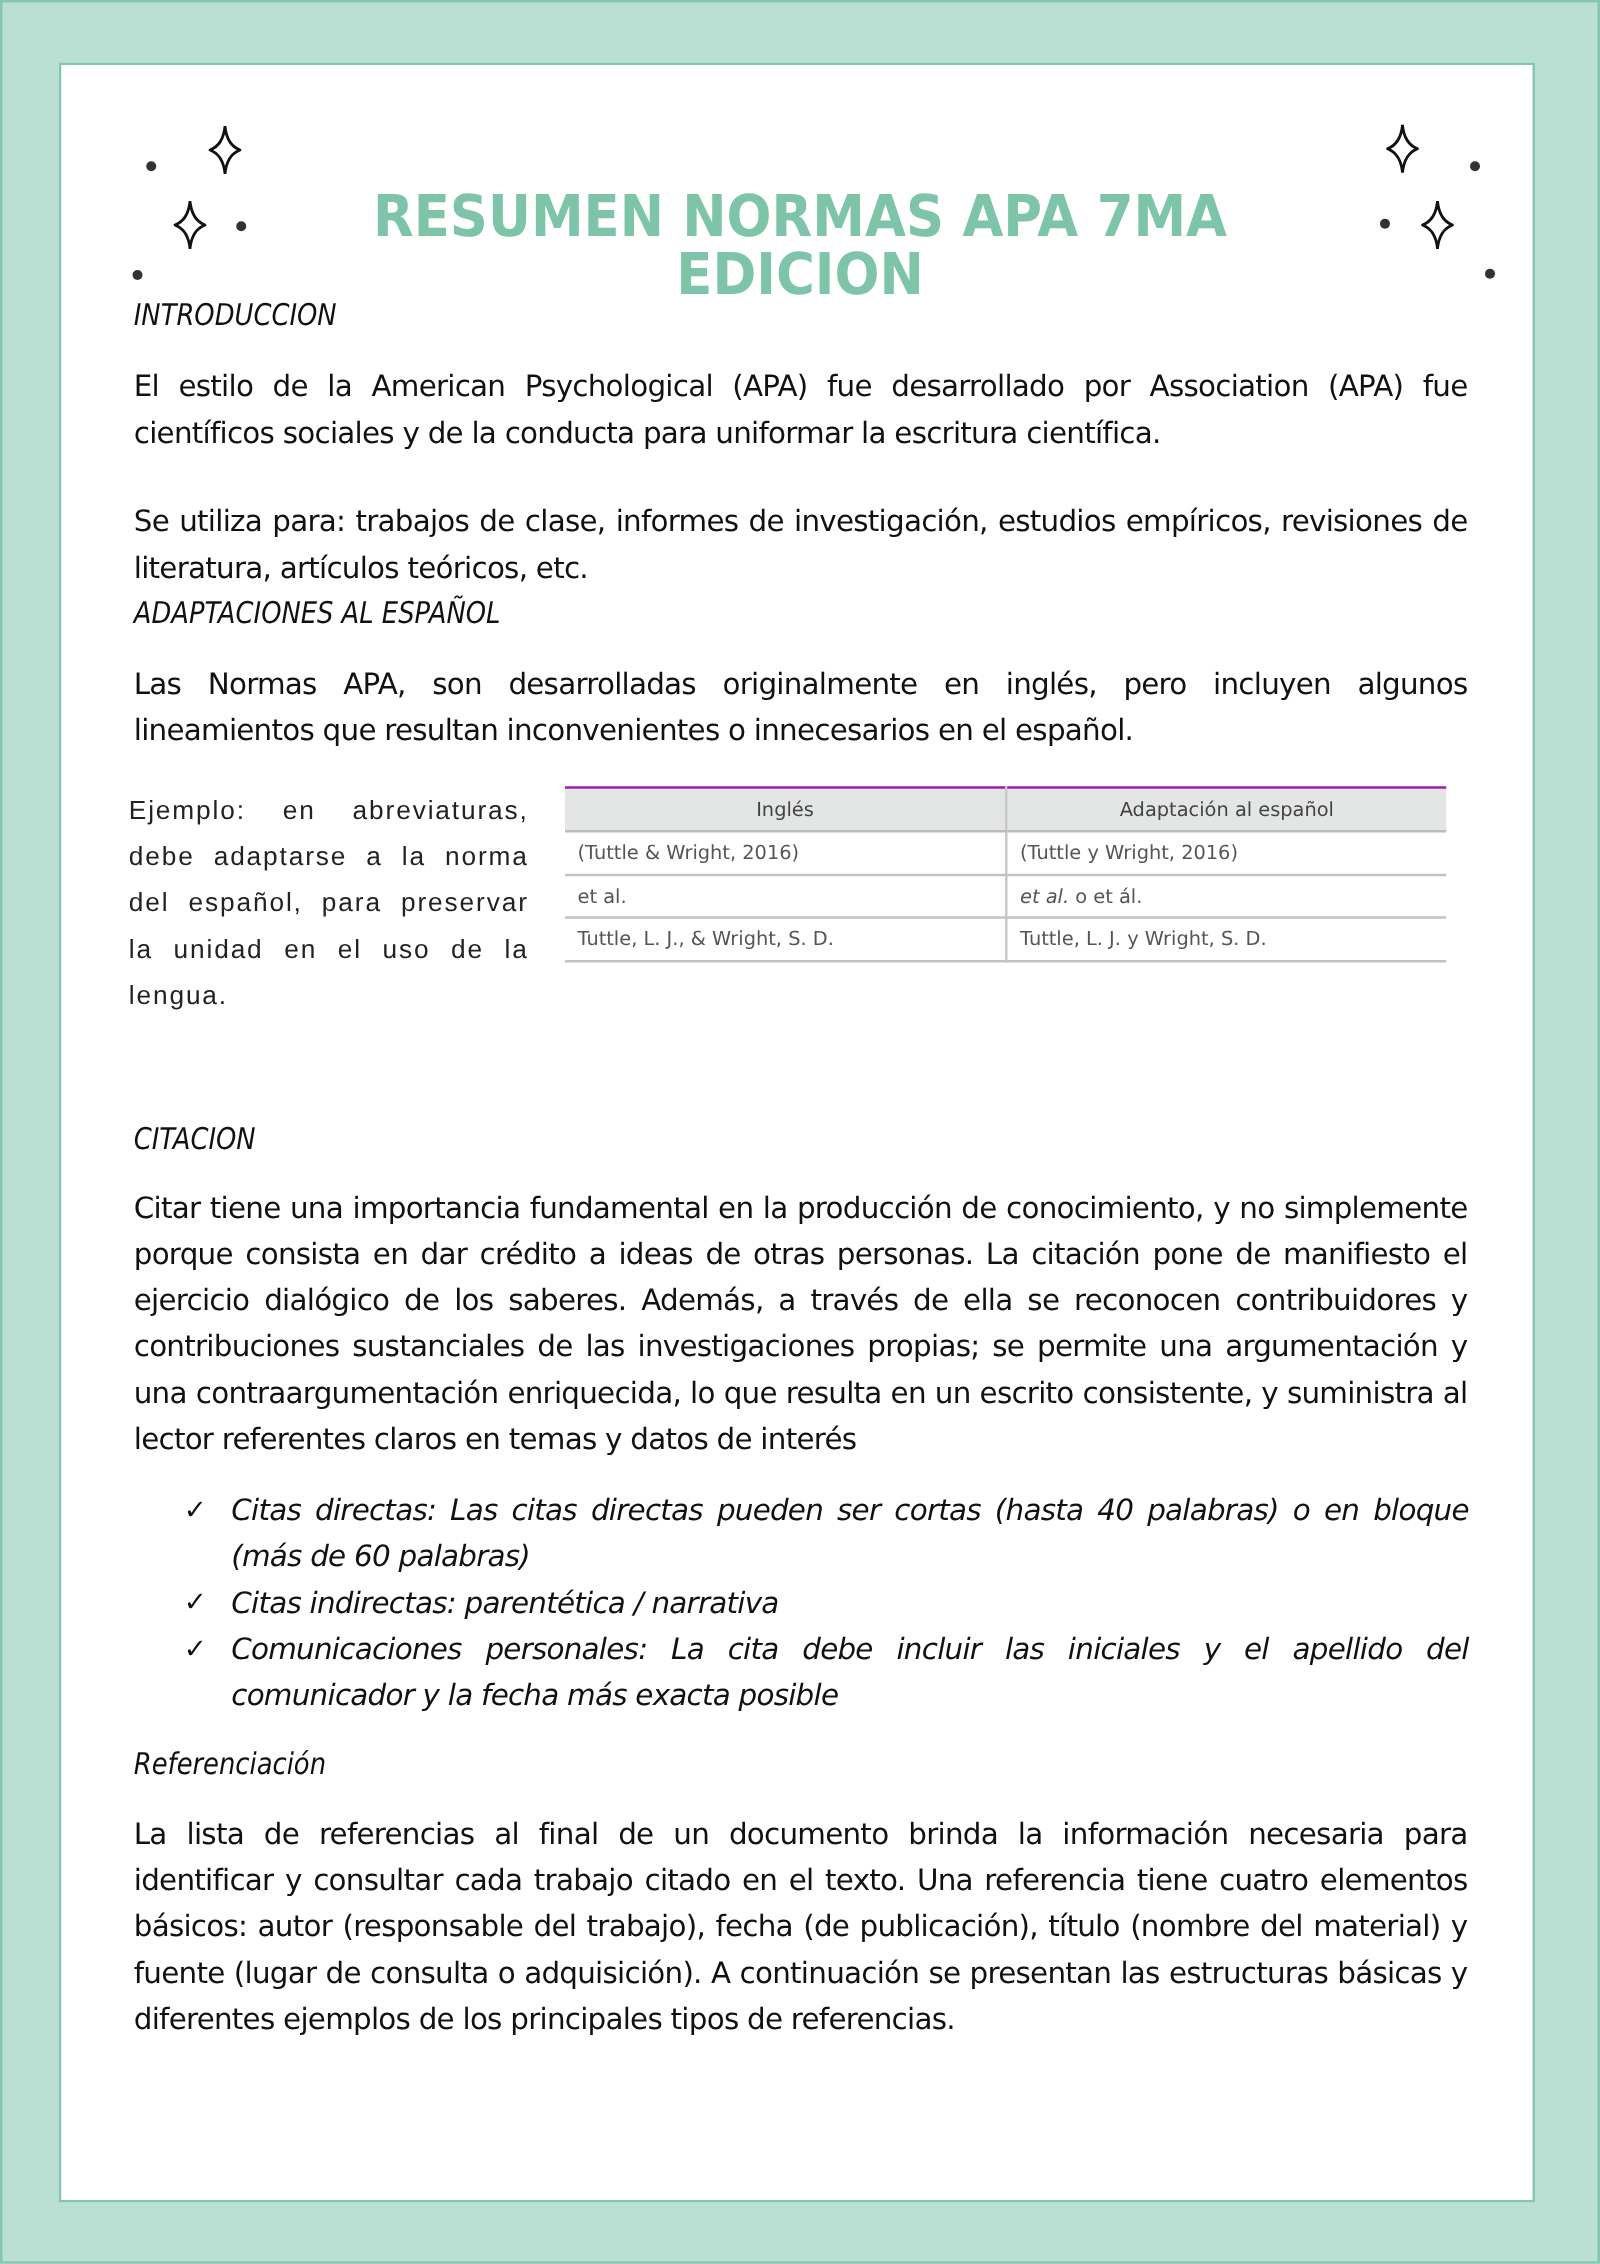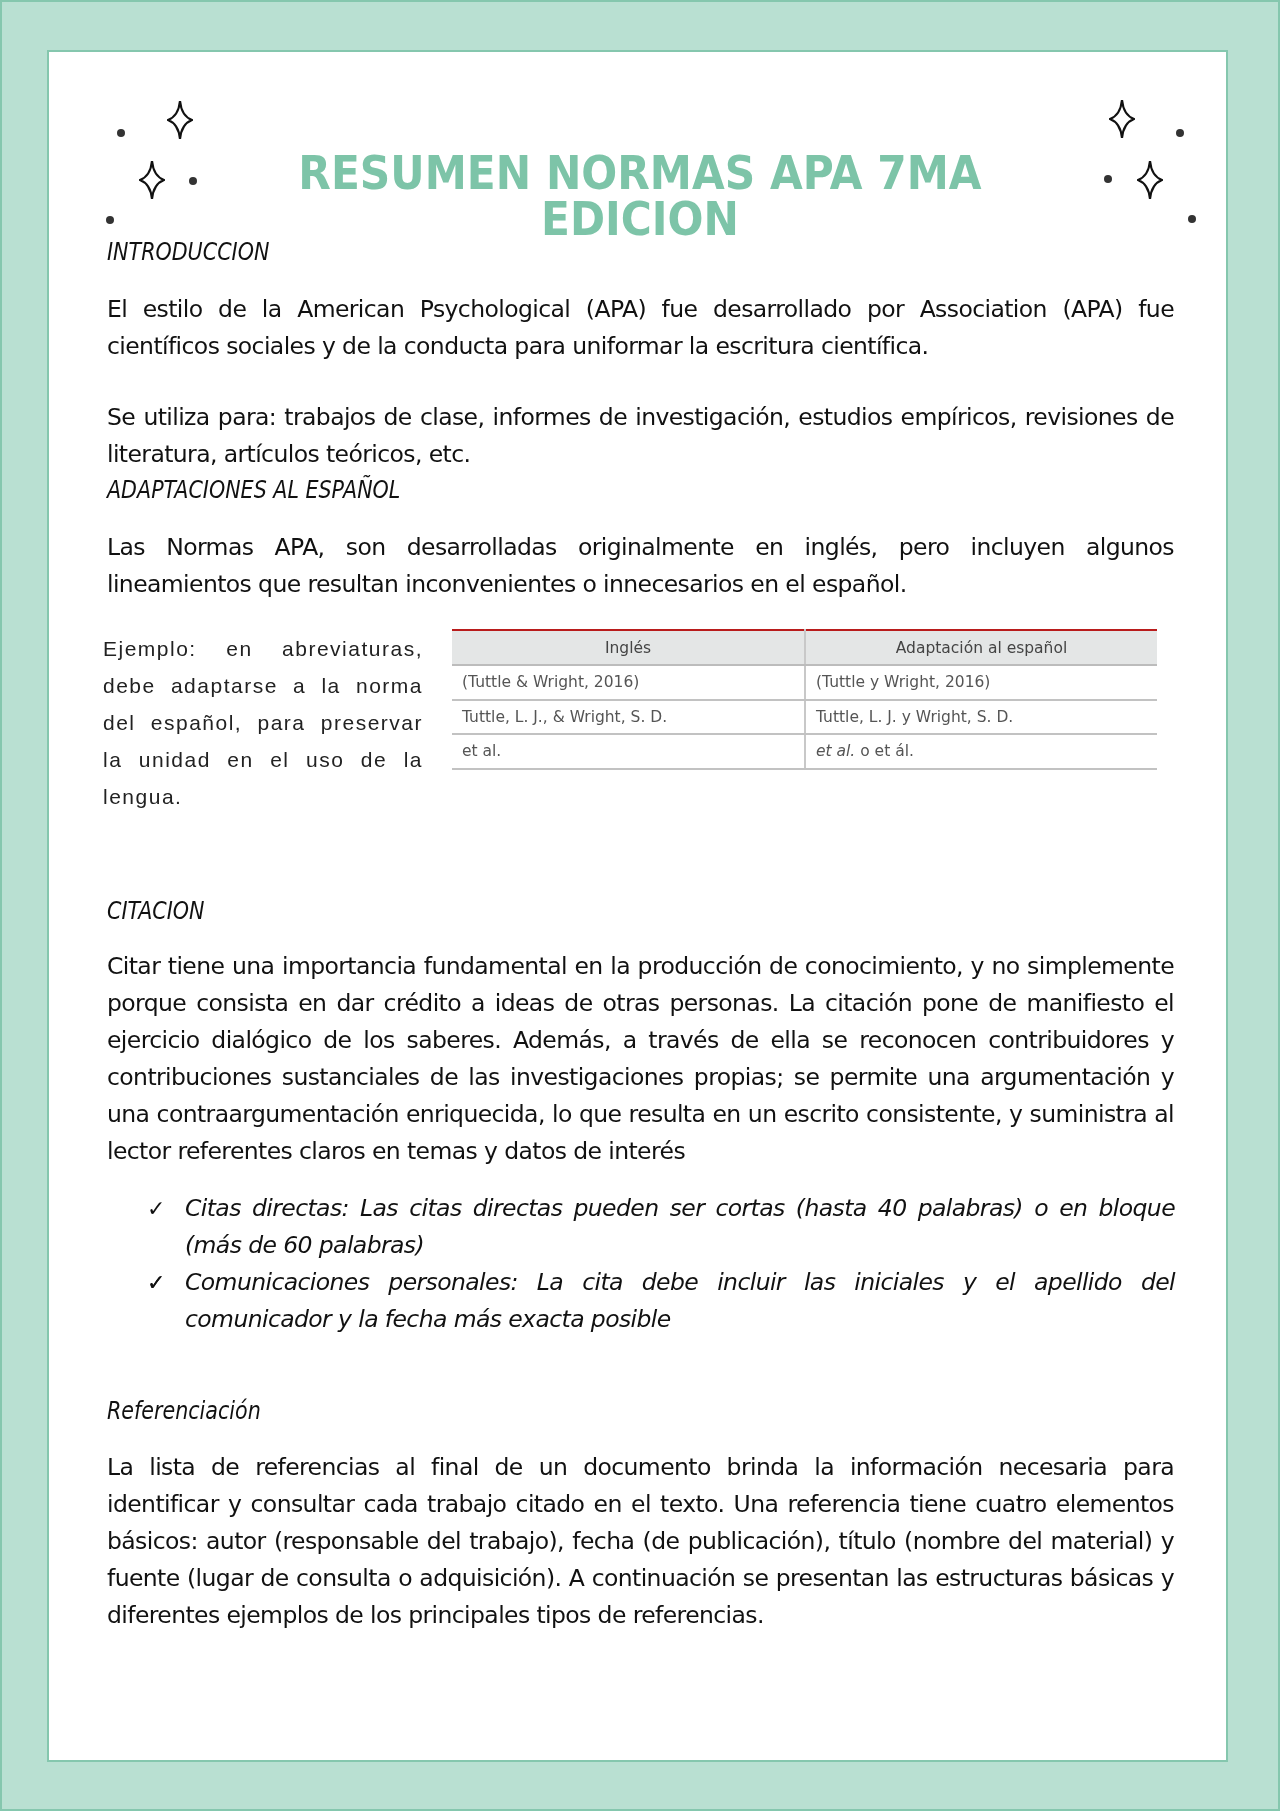--- a/index.html
+++ b/index.html
@@ -65,21 +65,21 @@
       border-collapse: collapse;
       font-family: "DejaVu Sans", sans-serif;
       font-size: 15.5px;
       color: #555;
     }
     .apa-table th {
       background: #e4e6e6;
       font-weight: normal;
       height: 35px;
       text-align: center;
-      border-top: 2px solid #b91c1c;
+      border-top: 2px solid #a21caf;
       border-bottom: 2px solid #bcbcbc;
       color: #444;
     }
     .apa-table td {
       height: 34.5px;
       padding-left: 10px;
       border-bottom: 2px solid #c2c2c2;
       vertical-align: middle;
     }
     .apa-table th:first-child, .apa-table td:first-child {
@@ -153,40 +153,41 @@
       <th>Inglés</th>
       <th>Adaptación al español</th>
     </tr>
   </thead>
   <tbody>
     <tr>
       <td>(Tuttle &amp; Wright, 2016)</td>
       <td>(Tuttle y Wright, 2016)</td>
     </tr>
     <tr>
+      <td>et al.</td>
+      <td><span class="it">et al.</span><span> o et ál.</span></td>
+    </tr>
+    <tr>
       <td>Tuttle, L. J., &amp; Wright, S. D.</td>
       <td>Tuttle, L. J. y Wright, S. D.</td>
-    </tr>
-    <tr>
-      <td>et al.</td>
-      <td><span class="it">et al.</span><span> o et ál.</span></td>
     </tr>
   </tbody>
 </table>
 
 <div class="heading" style="top:897px;">CITACION</div>
 <p class="para" style="top:948px;">Citar tiene una importancia fundamental en la producción de conocimiento, y no simplemente porque consista en dar crédito a ideas de otras personas. La citación pone de manifiesto el ejercicio dialógico de los saberes. Además, a través de ella se reconocen contribuidores y contribuciones sustanciales de las investigaciones propias; se permite una argumentación y una contraargumentación enriquecida, lo que resulta en un escrito consistente, y suministra al lector referentes claros en temas y datos de interés</p>
 
 <ul class="bullets">
   <li>
     <span class="check">✓</span>
     <span>Citas directas: Las citas directas pueden ser cortas (hasta 40 palabras) o en bloque (más de 60 palabras)</span>
   </li>
   <li>
     <span class="check">✓</span>
+    <span>Citas indirectas: parentética / narrativa</span>
   </li>
   <li>
     <span class="check">✓</span>
     <span>Comunicaciones personales: La cita debe incluir las iniciales y el apellido del comunicador y la fecha más exacta posible</span>
   </li>
 </ul>
 
 <div class="heading" style="top:1397px;">Referenciación</div>
 <p class="para" style="top:1449px;">La lista de referencias al final de un documento brinda la información necesaria para identificar y consultar cada trabajo citado en el texto. Una referencia tiene cuatro elementos básicos: autor (responsable del trabajo), fecha (de publicación), título (nombre del material) y fuente (lugar de consulta o adquisición). A continuación se presentan las estructuras básicas y diferentes ejemplos de los principales tipos de referencias.</p>
 

